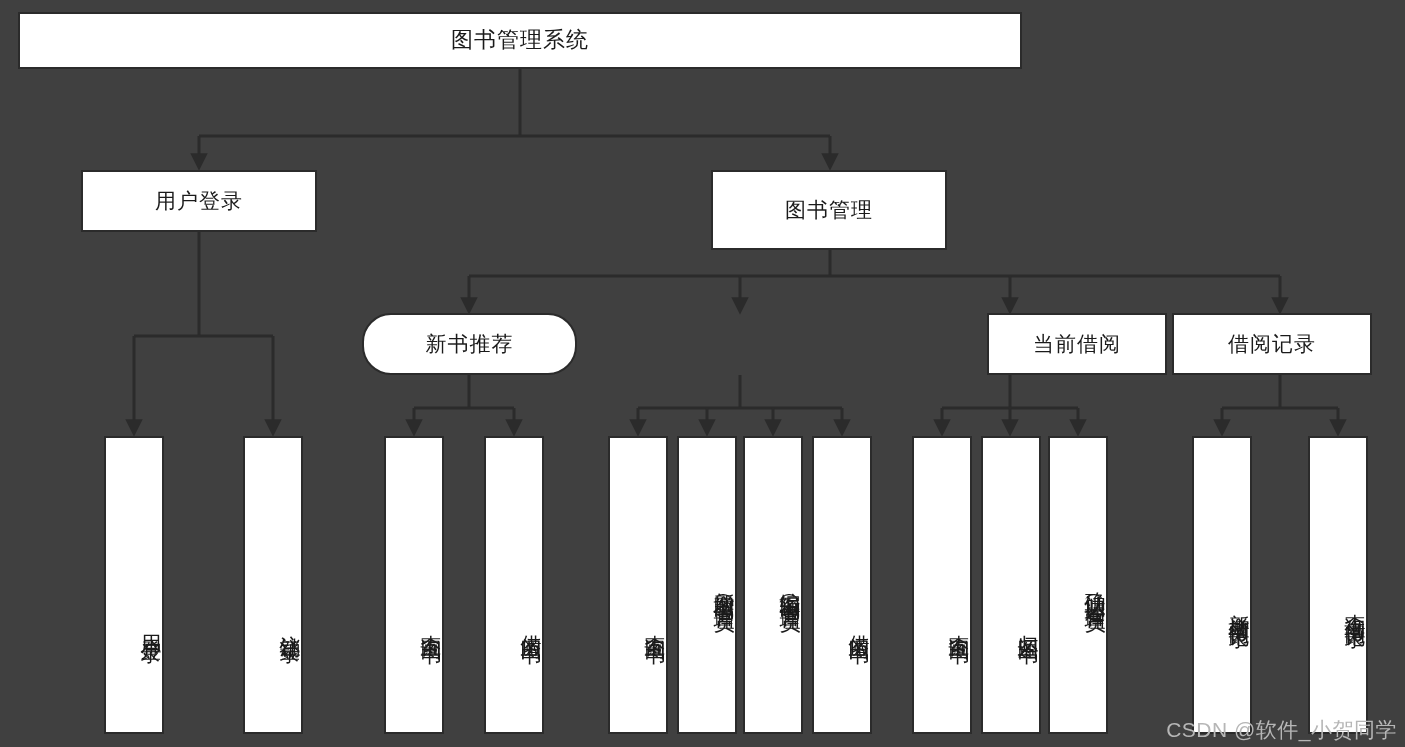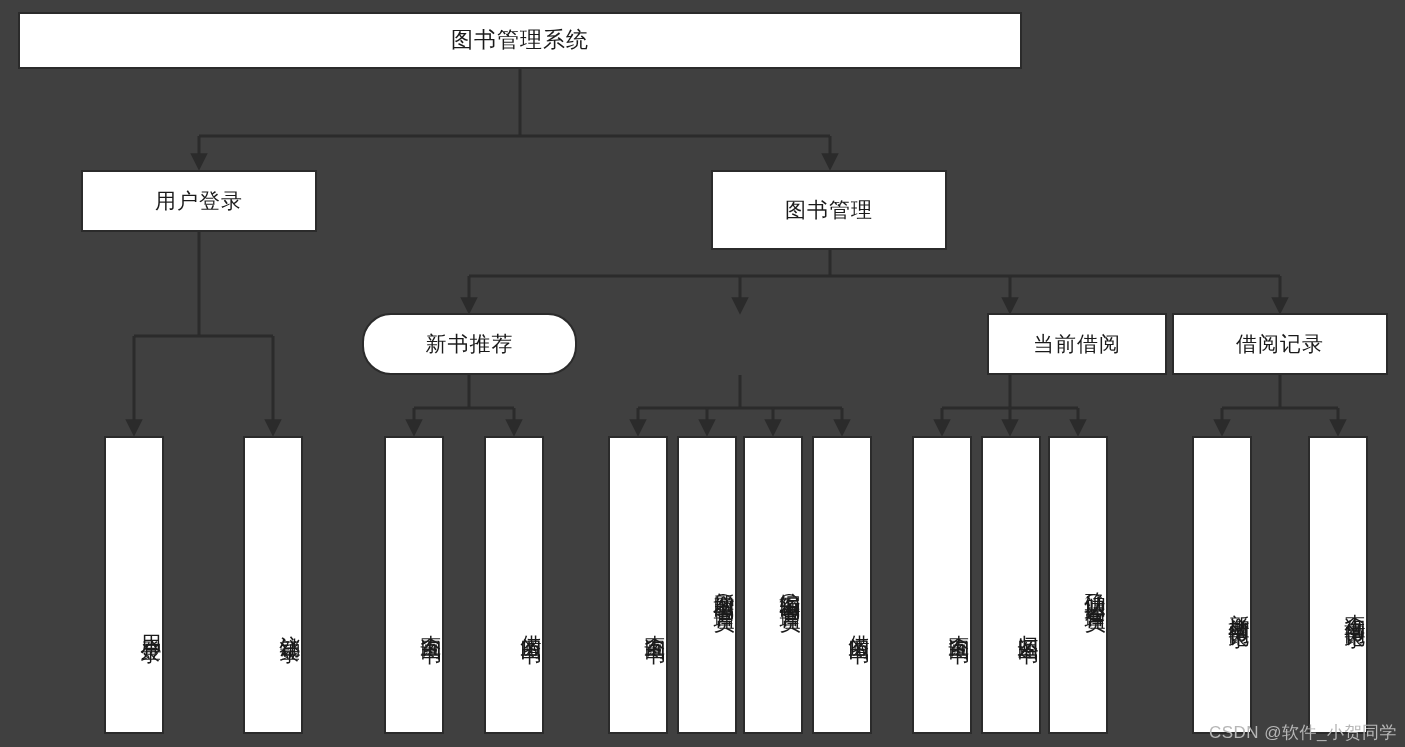--- a/index.html
+++ b/index.html
@@ -54,21 +54,21 @@
   }
   .node.vert .vlabel {
     writing-mode: vertical-rl;
     text-orientation: upright;
     display: block;
   }
   .watermark {
     position: absolute;
     right: 8px;
     bottom: 3px;
-    font-size: 17px;
+    font-size: 21px;
     color: #b6b6b6;
     white-space: nowrap;
     letter-spacing: 0.5px;
   }
 </style>
 </head>
 <body>
 
 <div id="canvas">
 
@@ -132,21 +132,21 @@
   <div class="node horiz" style="left:711px; top:170px; width:236px; height:80px;">
     <span>图书管理</span>
   </div>
 
   <div class="node horiz" style="left:362px; top:313px; width:215px; height:62px;border-radius:29px;">
     <span>新书推荐</span>
   </div>
   <div class="node horiz" style="left:954px; top:313px; width:180px; height:62px;margin-left:33px;">
     <span>当前借阅</span>
   </div>
-  <div class="node horiz" style="left:1172px; top:313px; width:216px; height:62px;">
+  <div class="node horiz" style="left:1172px; top:313px; width:200px; height:62px;">
     <span>借阅记录</span>
   </div>
 
   <div class="node vert" style="left:104px; top:436px; width:60px; height:298px; padding-top:78px;">
     <span class="vlabel">用户登录</span>
   </div>
   <div class="node vert" style="left:243px; top:436px; width:60px; height:298px; padding-top:78px;">
     <span class="vlabel">注销登录</span>
   </div>
 

